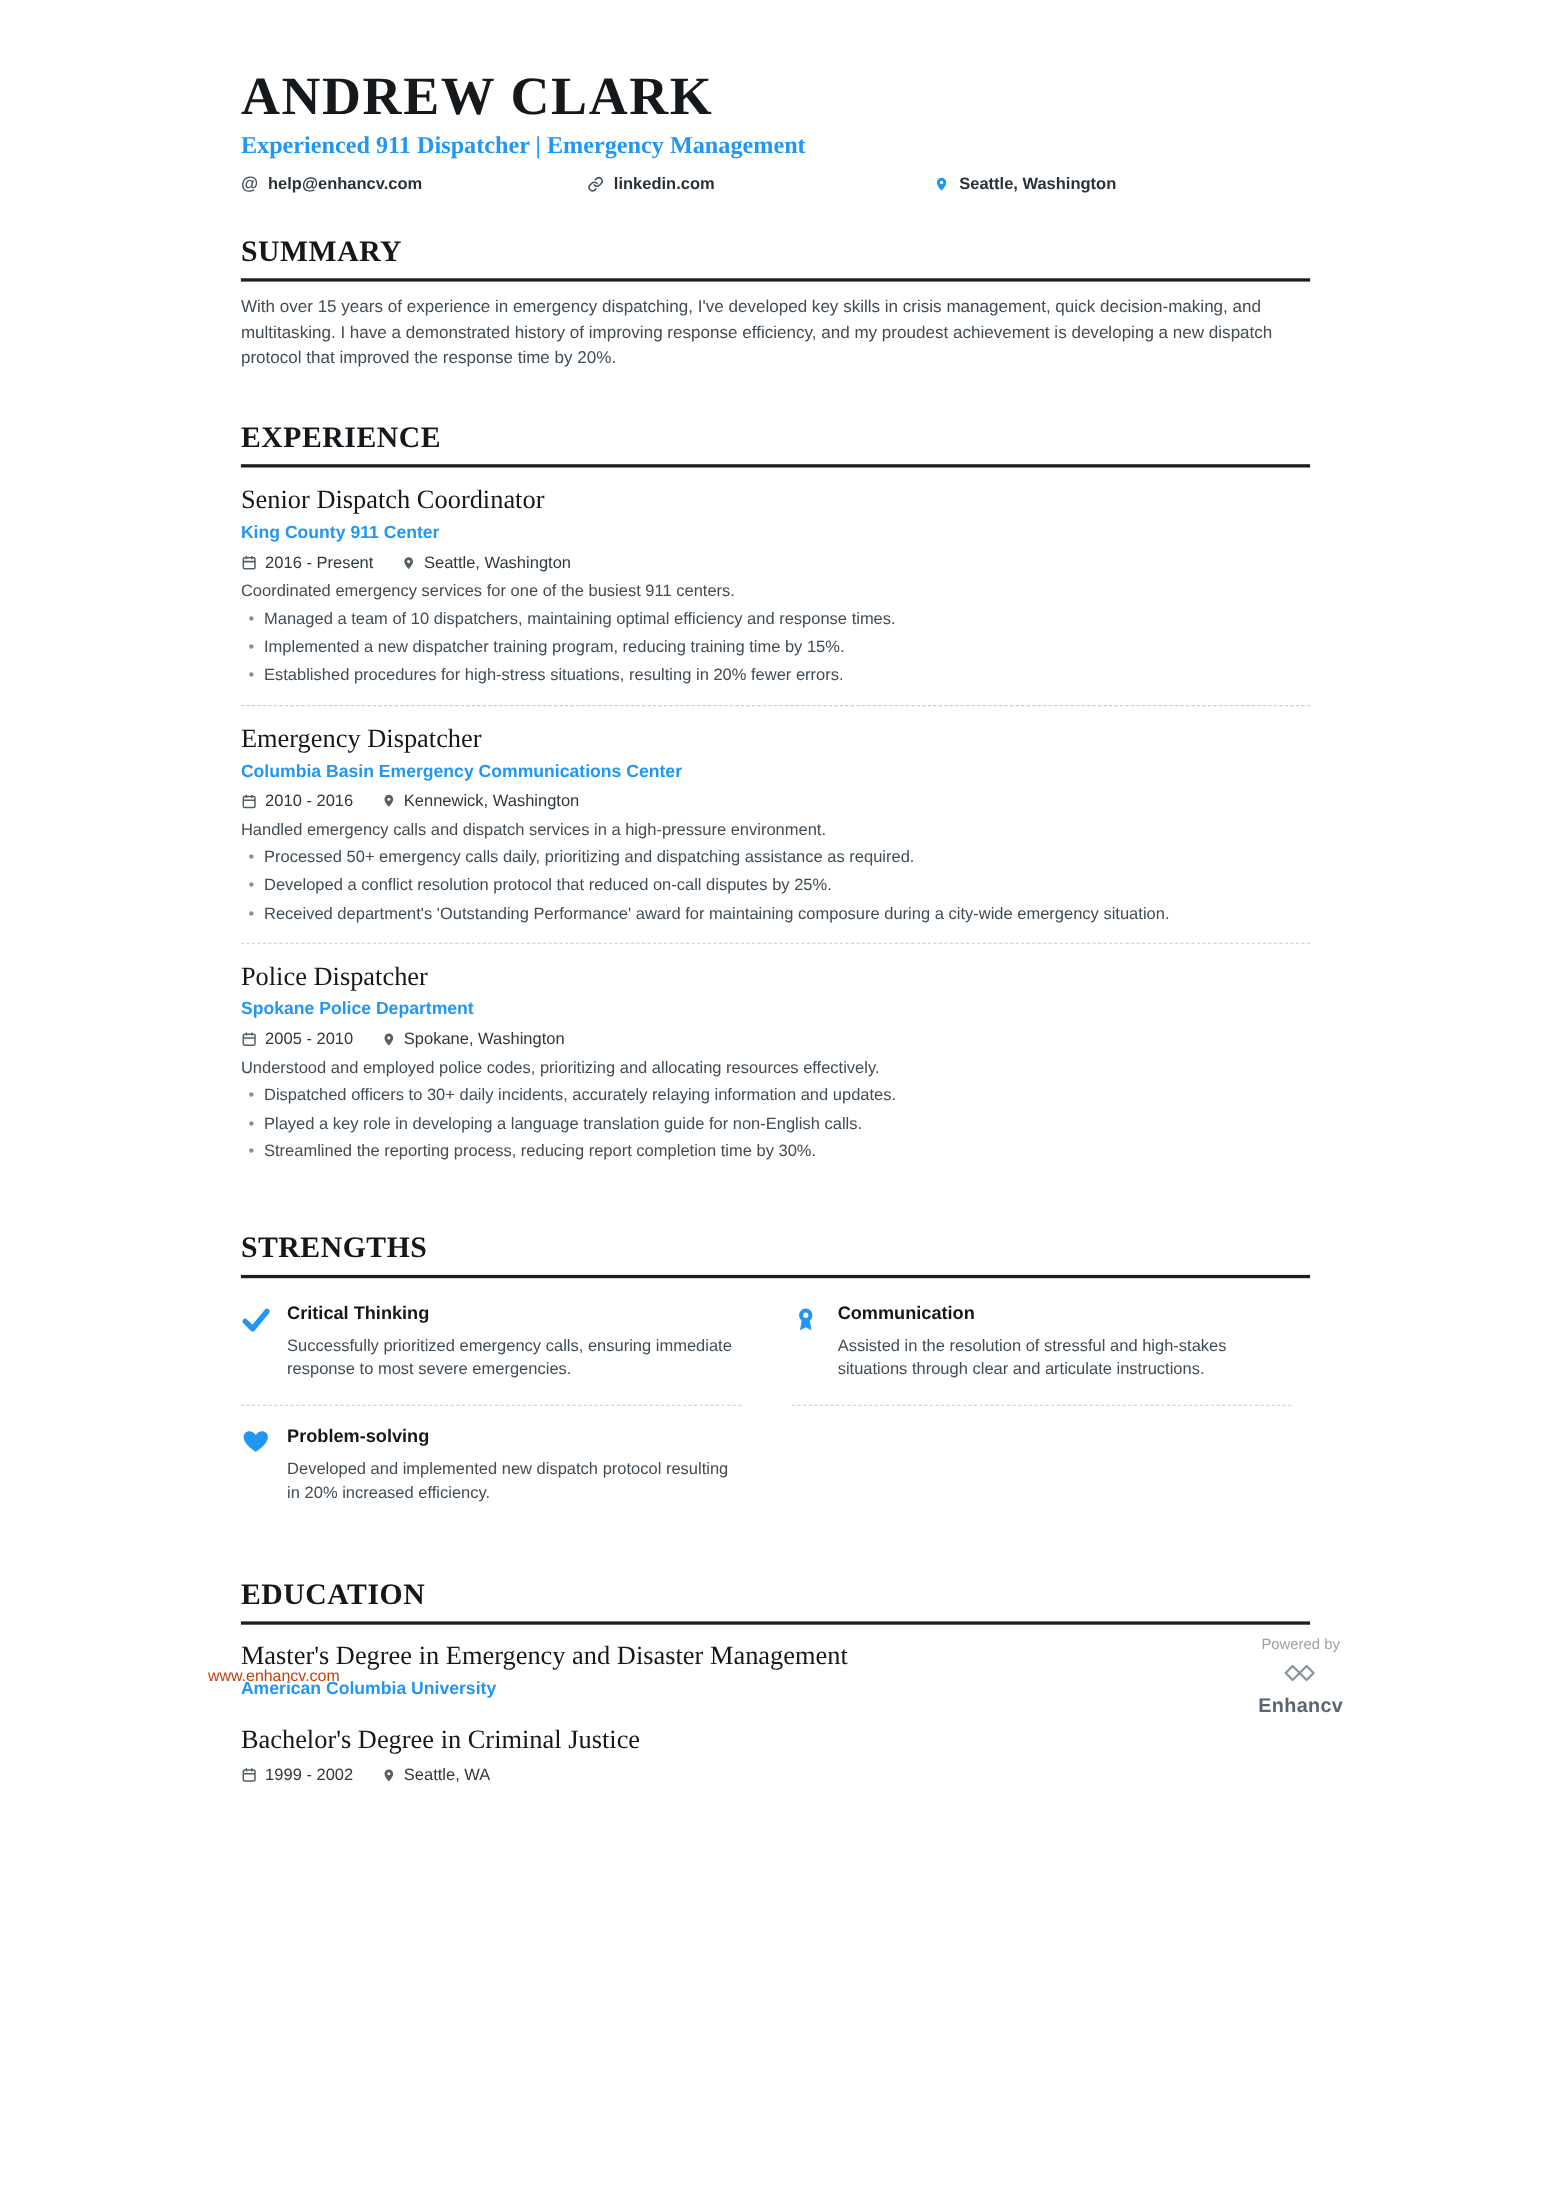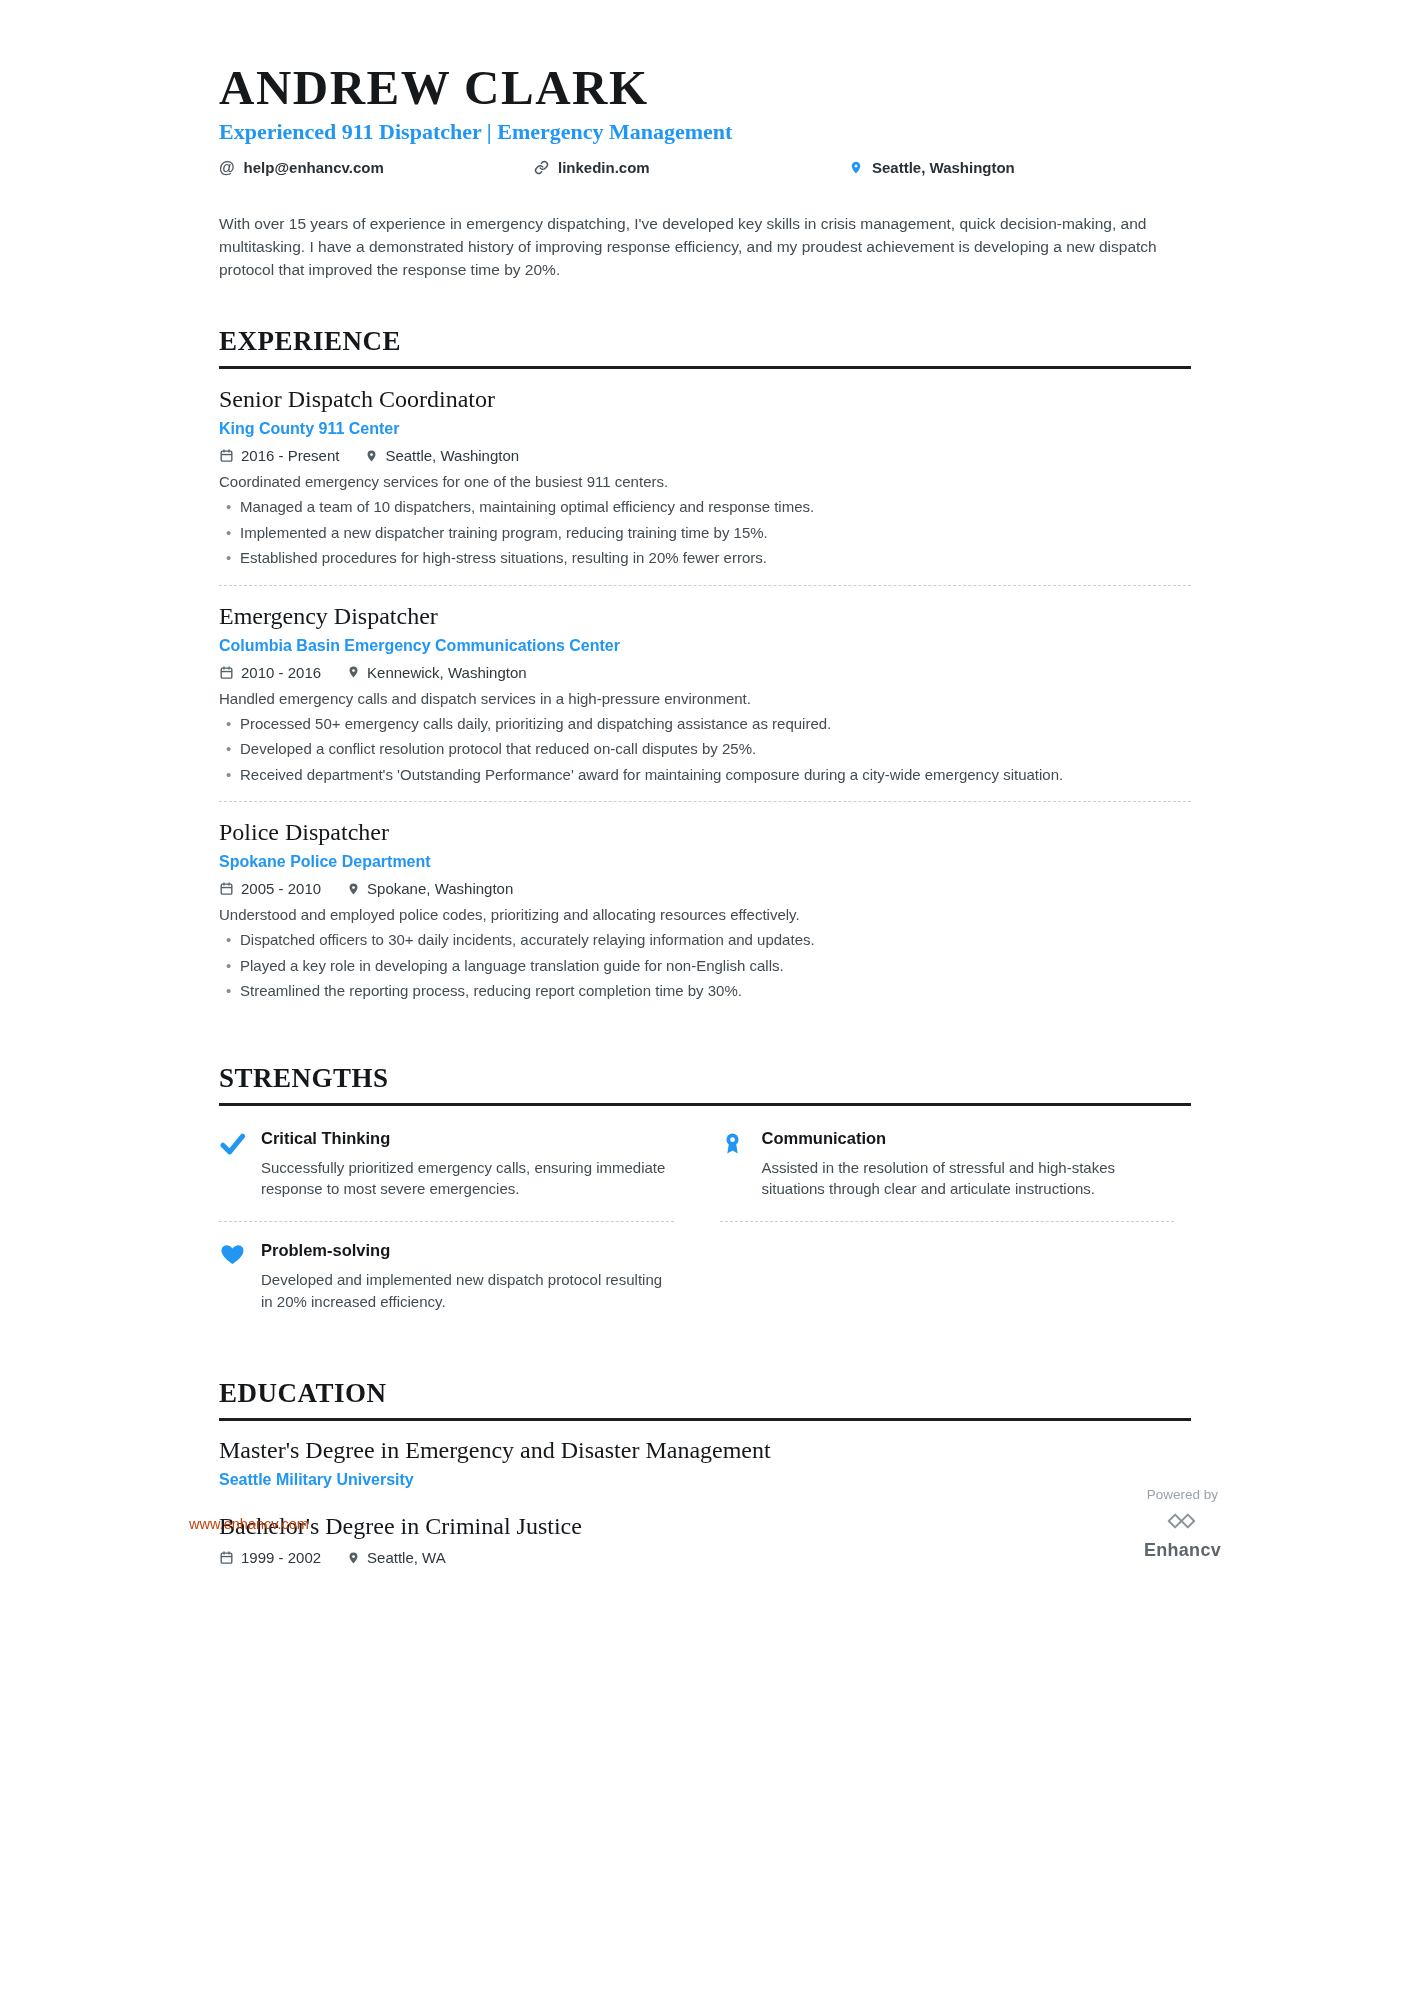--- a/index.html
+++ b/index.html
@@ -110,20 +110,21 @@
                 <path d="M12 2a7.3 7.3 0 0 0-7.3 7.3C4.7 14.8 12 22 12 22s7.3-7.2 7.3-12.7A7.3 7.3 0 0 0 12 2z" fill="currentColor"></path>
                 <circle cx="12" cy="9.3" r="2.6" fill="#fff"></circle>
               </svg>
           </span>
           <span>Seattle, Washington</span>
         </div>
       </div>
     </div>
 
     <div class="section section-first">
+      <div class="section-heading">SUMMARY</div>
       <p class="summary-text">With over 15 years of experience in emergency dispatching, I've developed key skills in crisis management, quick decision-making, and multitasking. I have a demonstrated history of improving response efficiency, and my proudest achievement is developing a new dispatch protocol that improved the response time by 20%.</p>
     </div>
 
     <div class="section">
       <div class="section-heading">EXPERIENCE</div>
 
       <div class="entry">
         <div class="entry-title">Senior Dispatch Coordinator</div>
         <div class="company">King County 911 Center</div>
         <div class="meta">
@@ -270,21 +271,21 @@
         </div>
 
       </div>
     </div>
 
     <div class="section">
       <div class="section-heading">EDUCATION</div>
 
       <div class="edu-entry">
         <div class="entry-title">Master's Degree in Emergency and Disaster Management</div>
-        <div class="company">Seattle Military University</div>
+        <div class="company">American Columbia University</div>
       </div>
 
       <div class="edu-entry">
         <div class="entry-title">Bachelor's Degree in Criminal Justice</div>
         <div class="meta">
           <div class="meta-item">
             <span class="mi">
               <svg width="15" height="15" viewBox="0 0 24 24" fill="none" stroke="currentColor" stroke-width="2.2">
                   <rect x="3.5" y="5" width="17" height="16" rx="2"></rect>
                   <line x1="8" y1="2.5" x2="8" y2="7"></line>

